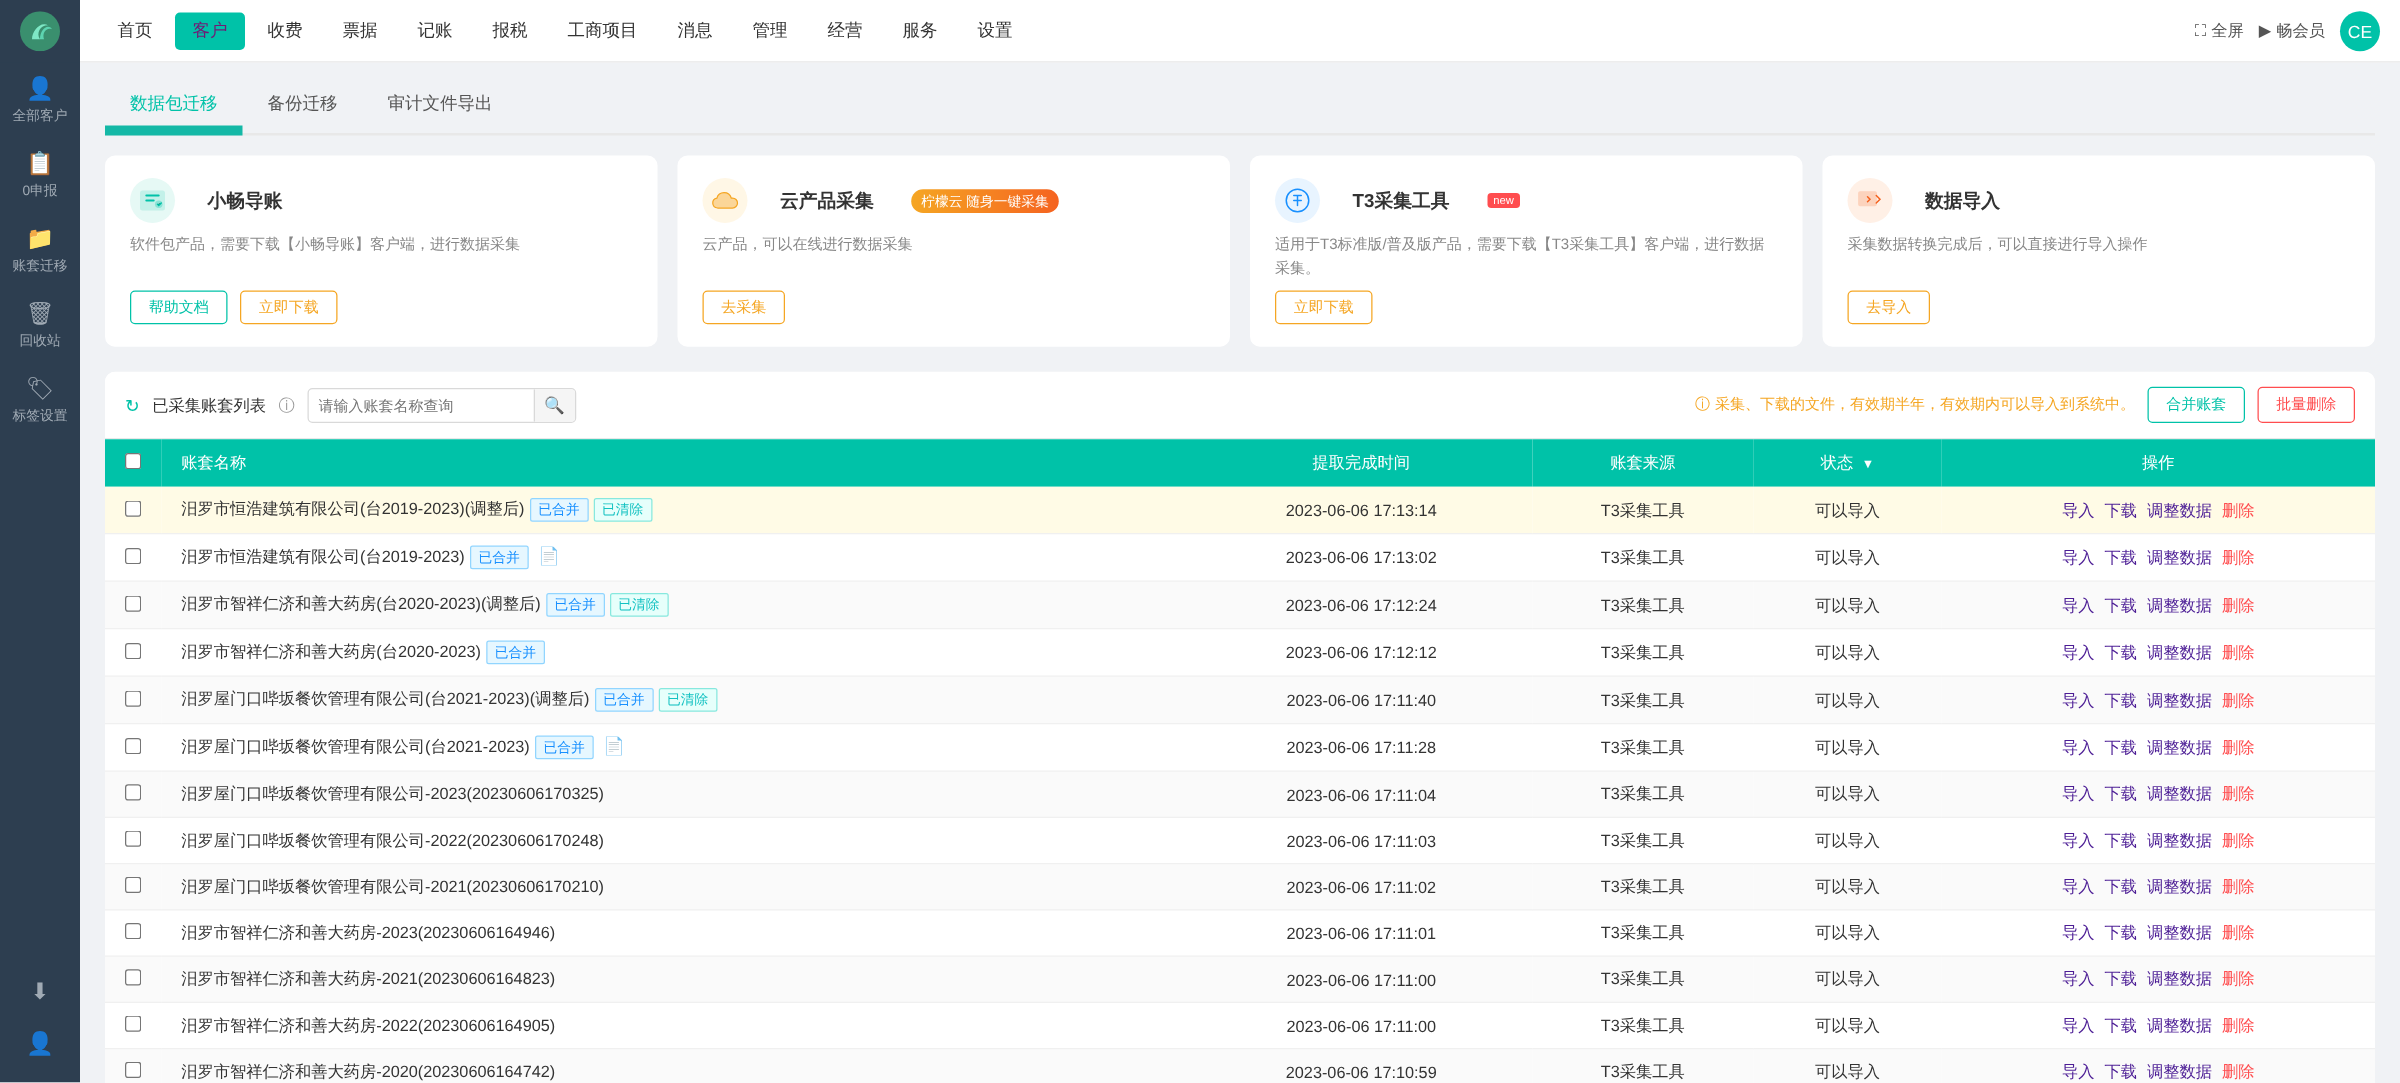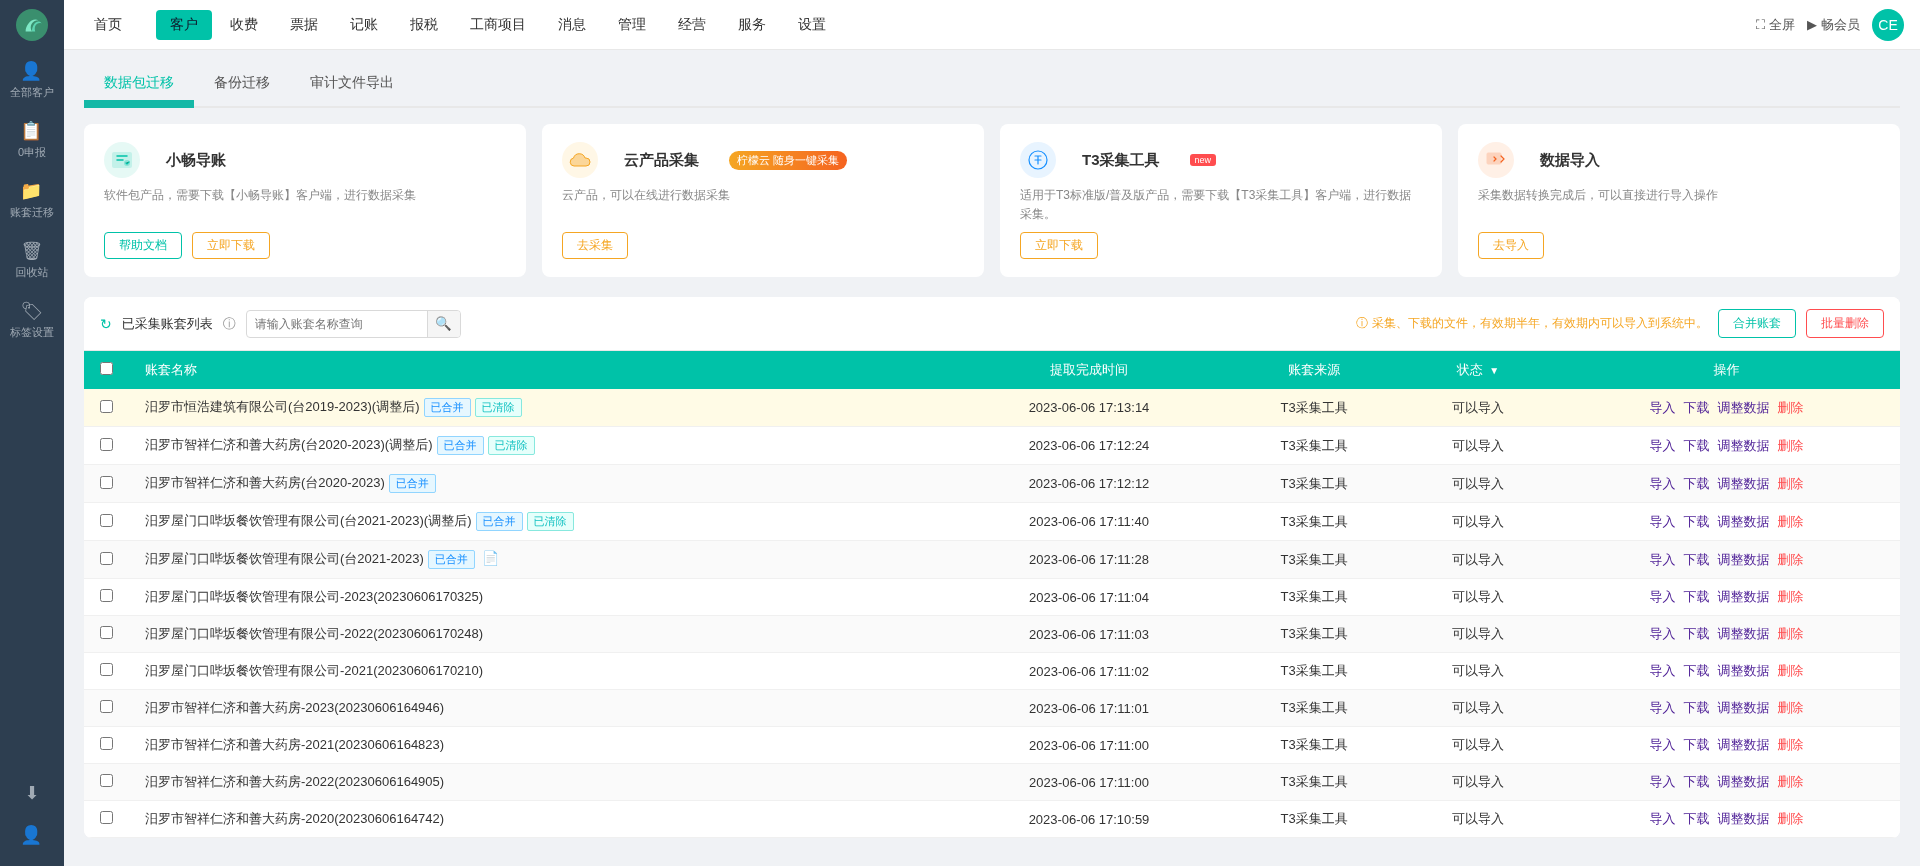--- a/index.html
+++ b/index.html
@@ -67,23 +67,22 @@
     .nav-item {
       padding: 6px 14px;
       cursor: pointer;
       font-size: 14px;
       color: #333;
       border-radius: 4px;
       position: relative;
     }
     .nav-item.active {
       background: #00c2a8;
-      color: #0f172a;
+      color: #701a75;
       border-radius: 4px;
-      margin-left: 16px;
     }
     .nav-right {
       margin-left: auto;
       display: flex;
       align-items: center;
       gap: 12px;
       color: #555;
       font-size: 13px;
     }
     .nav-right .icon-btn {
@@ -540,20 +539,28 @@
           <tr class="highlighted">
                 <td><input type="checkbox" class="row-checkbox" style=""></td>
                 <td class="left">汨罗市恒浩建筑有限公司(台2019-2023)(调整后)<span class="tag-green">已合并</span><span class="tag-teal">已清除</span></td>
                 <td>2023-06-06 17:13:14</td>
                 <td>T3采集工具</td>
                 <td class="status-text">可以导入</td>
                 <td><span class="action-link">导入</span><span class="action-link">下载</span><span class="action-link">调整数据</span><span class="action-link danger">删除</span></td>
               </tr>
               <tr>
                 <td><input type="checkbox" class="row-checkbox" style=""></td>
+                <td class="left">汨罗市恒浩建筑有限公司(台2019-2023)<span class="tag-green">已合并</span> <span class="icon-file">📄</span></td>
+                <td>2023-06-06 17:13:02</td>
+                <td>T3采集工具</td>
+                <td class="status-text">可以导入</td>
+                <td><span class="action-link">导入</span><span class="action-link">下载</span><span class="action-link">调整数据</span><span class="action-link danger">删除</span></td>
+              </tr>
+              <tr>
+                <td><input type="checkbox" class="row-checkbox" style=""></td>
                 <td class="left">汨罗市智祥仁济和善大药房(台2020-2023)(调整后)<span class="tag-green">已合并</span><span class="tag-teal">已清除</span></td>
                 <td>2023-06-06 17:12:24</td>
                 <td>T3采集工具</td>
                 <td class="status-text">可以导入</td>
                 <td><span class="action-link">导入</span><span class="action-link">下载</span><span class="action-link">调整数据</span><span class="action-link danger">删除</span></td>
               </tr>
               <tr>
                 <td><input type="checkbox" class="row-checkbox" style=""></td>
                 <td class="left">汨罗市智祥仁济和善大药房(台2020-2023)<span class="tag-green">已合并</span></td>
                 <td>2023-06-06 17:12:12</td>

